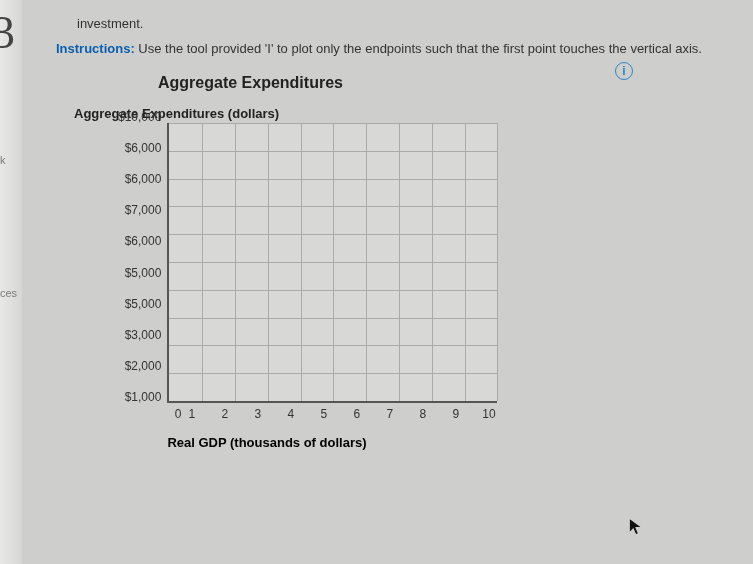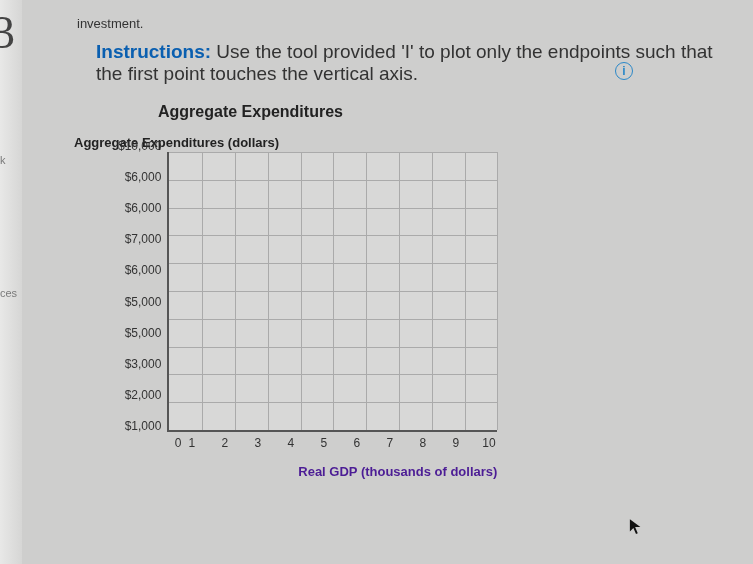--- a/index.html
+++ b/index.html
@@ -46,23 +46,22 @@
       margin-left: 28px;
       padding-top: 4px;
     }
     .top-text {
       font-size: 13px;
       color: #333;
       margin-bottom: 10px;
       padding-left: 21px;
     }
     .instructions {
-      font-size: 19px;
+      font-size: 13px;
       margin-bottom: 18px;
-      margin-left: 40px;
     }
     .instructions .lead {
       color: #0a5fb0;
       font-weight: bold;
     }
     .chart-wrap {
       margin-left: 90px;
       margin-top: 6px;
     }
     .chart-title {
@@ -132,22 +131,22 @@
       font-size: 12px;
       color: #333;
       width: 14px;
       text-align: right;
       margin-top: 4px;
       margin-right: -6px;
     }
     .x-title {
       font-size: 13px;
       font-weight: bold;
-      color: #4c1d95;
-      text-align: right;
+      color: #000000;
+      text-align: left;
       width: 330px;
       margin-top: 14px;
     }
     .tools-panel {
       margin-left: 18px;
       width: 160px;
       height: 320px;
       border: 1px solid #9a9a9a;
       position: relative;
       background: #d4d4d3;

